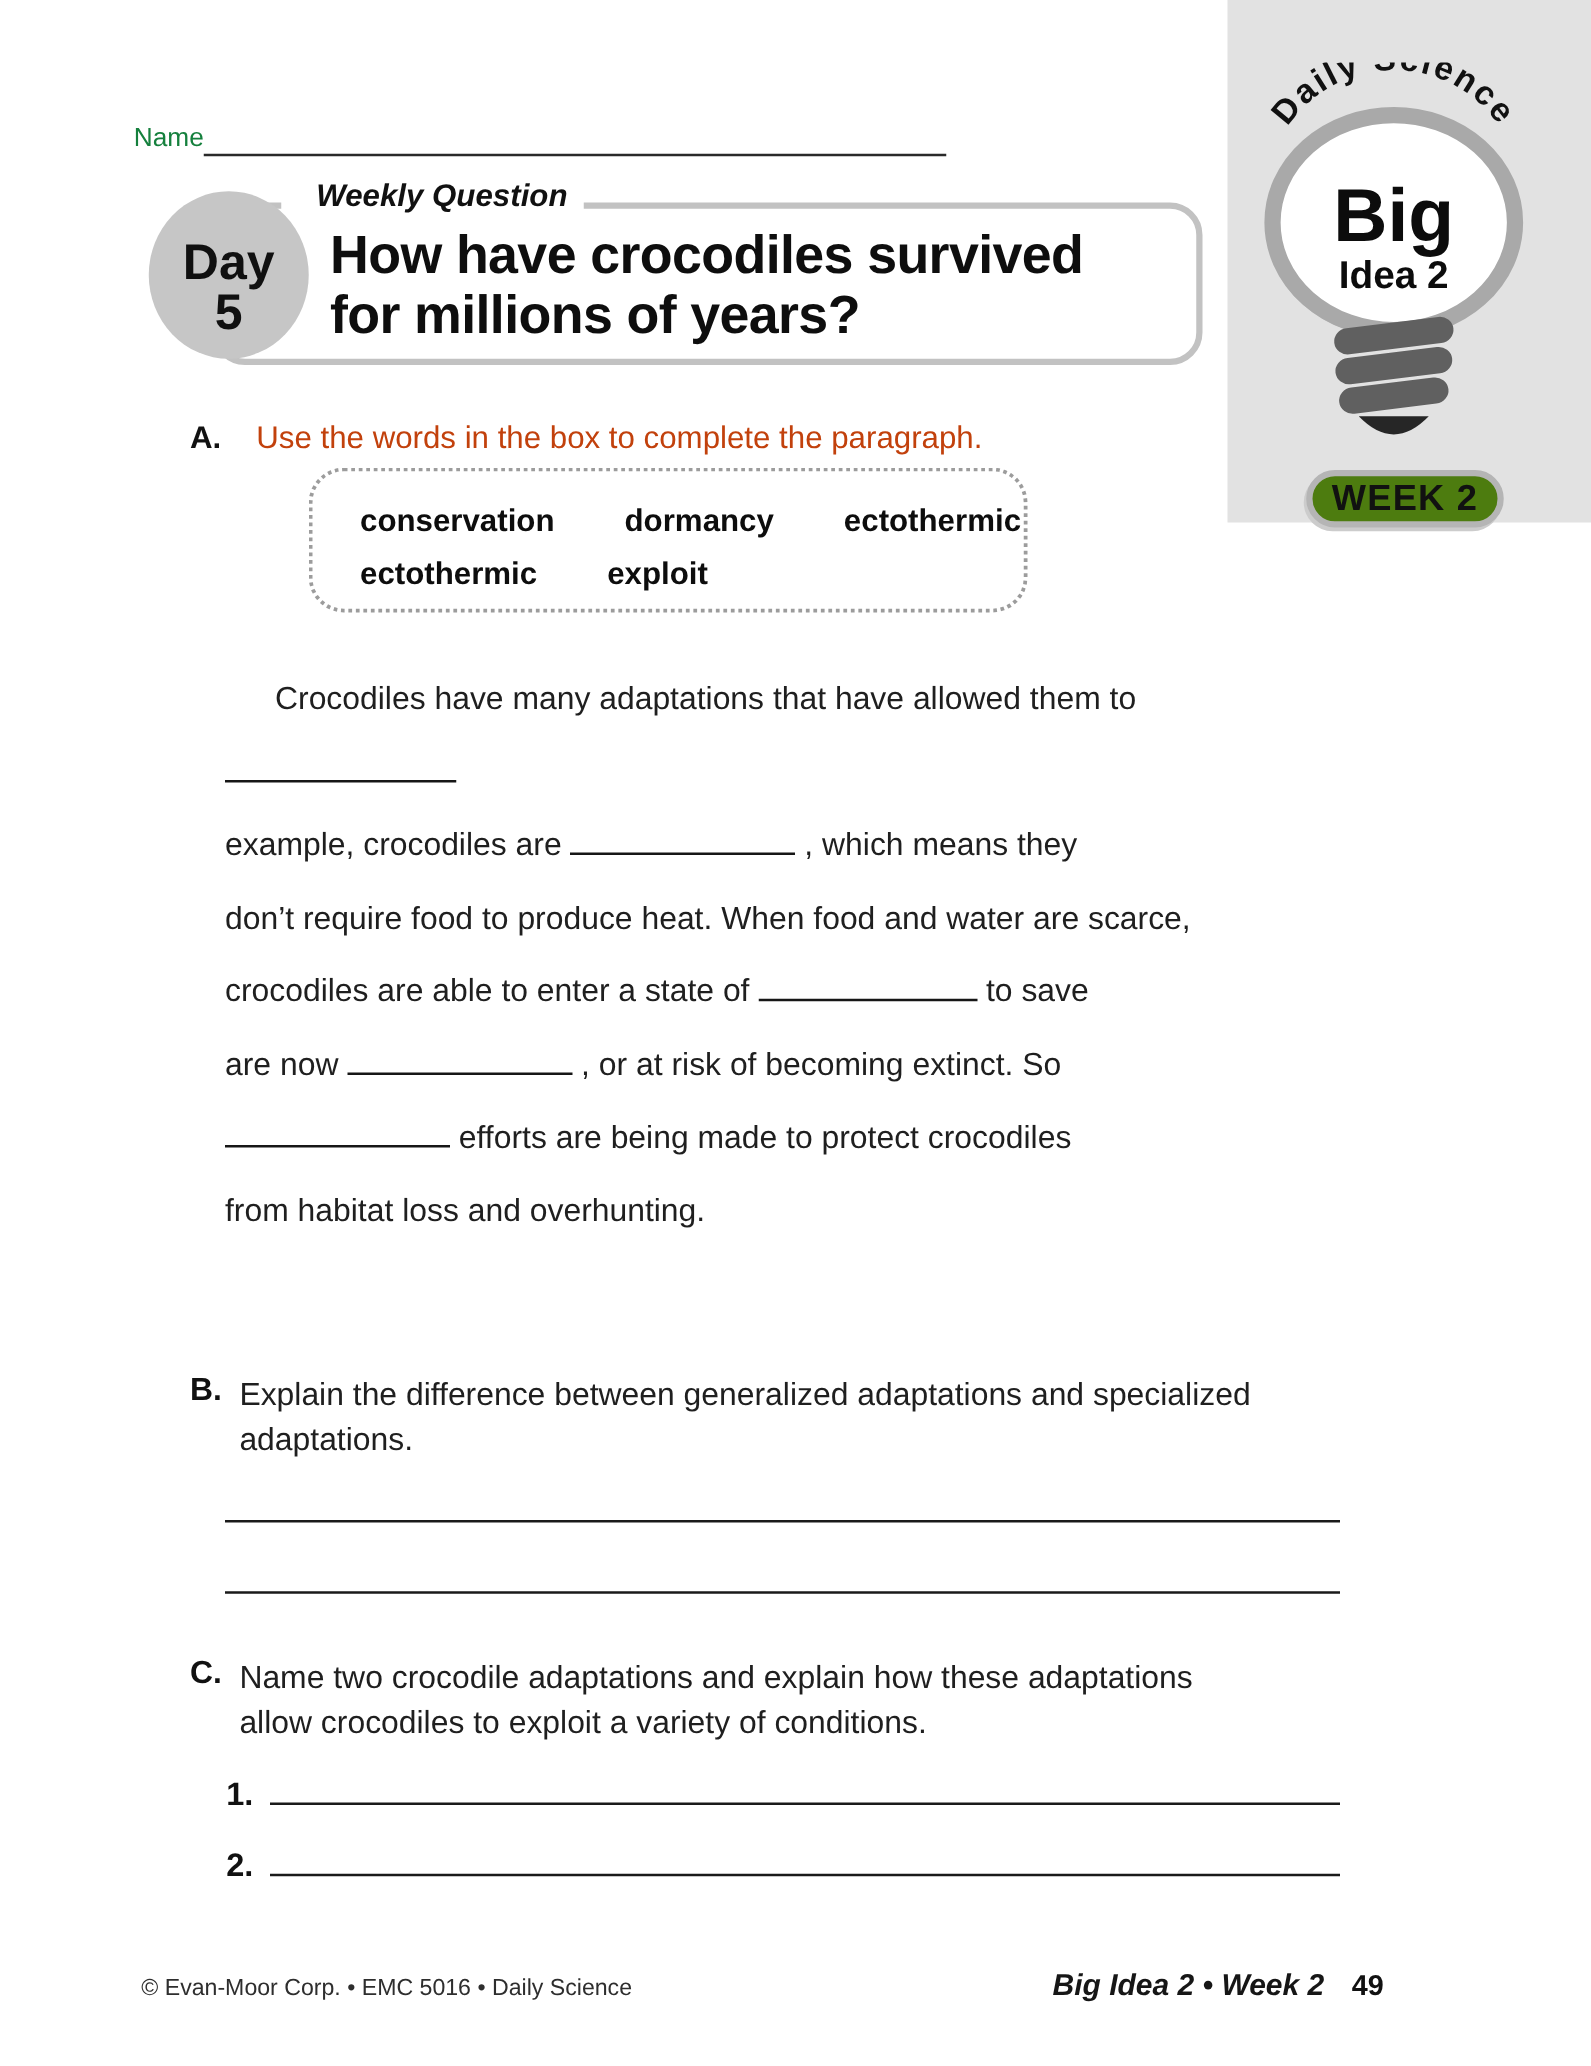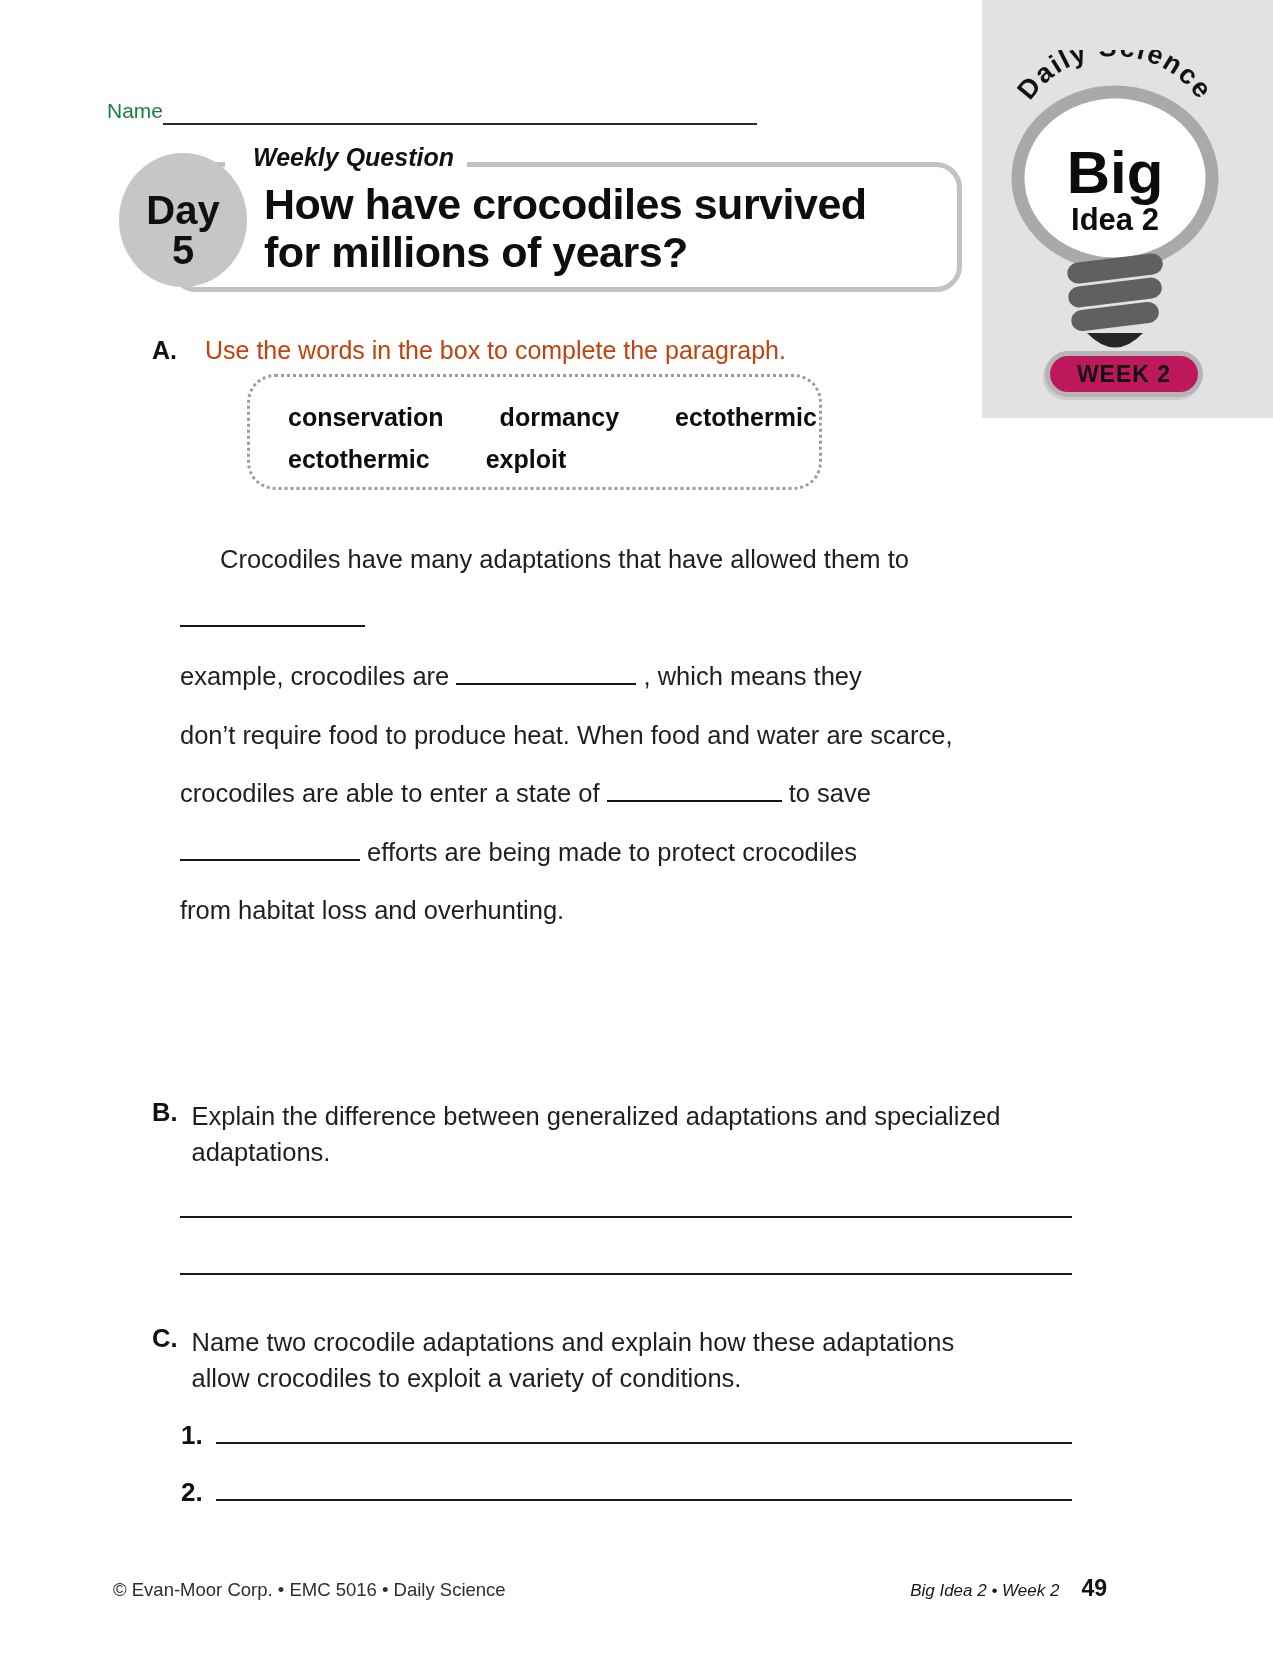--- a/index.html
+++ b/index.html
@@ -2,23 +2,23 @@
 <html><head>
 <meta charset="utf-8">
 <style>
   html,body{margin:0;padding:0;background:#888;}
   .page{position:relative;width:1273px;height:1653px;margin:0 auto;background:#ffffff;
         font-family:"Liberation Sans",sans-serif;color:#1f1f1f;overflow:hidden;}
 
   
   .brand-panel{position:absolute;left:982px;top:0;width:291px;height:418px;background:#e2e2e2;}
   .brand-svg{position:absolute;left:990px;top:50px;}
-  .week-badge{position:absolute;left:1045px;top:351px;width:148px;height:36px;background:#be185d;
+  .week-badge{position:absolute;left:1045px;top:376px;width:148px;height:36px;background:#4d7c0f;
               border:5px solid #b5b5b5;border-radius:26px;display:flex;align-items:center;justify-content:center;
-              font-weight:bold;font-size:23px;letter-spacing:1px;color:#111;box-shadow:-2px 3px 0 #cccccc;}
+              font-weight:bold;font-size:29px;letter-spacing:1px;color:#111;box-shadow:-2px 3px 0 #cccccc;}
 
   
   .name-label{position:absolute;left:107px;top:99px;font-size:21px;color:#15803d;}
   .name-line{position:absolute;left:163px;top:97px;width:594px;height:26px;border-bottom:2px solid #2a2a2a;}
 
   
   .title-box{position:absolute;left:170px;top:162px;width:792px;height:130px;
              border:5px solid #c2c2c2;border-radius:26px;box-sizing:border-box;background:#fff;}
   .kicker-mask{position:absolute;left:225px;top:155px;width:242px;height:22px;background:#ffffff;}
   .kicker{position:absolute;left:253px;top:143px;font-size:25px;font-weight:bold;font-style:italic;color:#111;}
@@ -53,21 +53,21 @@
   .b-line1{left:180px;top:1216px;width:892px;}
   .b-line2{left:180px;top:1273px;width:892px;}
   .c-items{position:absolute;left:181px;top:1420px;width:891px;}
   .c-item{display:flex;align-items:baseline;gap:13px;height:28px;margin-bottom:29px;}
   .c-item .num{font-weight:bold;font-size:26px;color:#111;}
   .c-item .c-line{flex:1;display:inline-block;height:18px;border-bottom:2px solid #1a1a1a;}
 
   
   .footer-left{position:absolute;left:113px;top:1579px;font-size:18.5px;color:#2e2e2e;}
   .footer-right{position:absolute;right:166px;top:1575px;display:flex;align-items:baseline;gap:22px;}
-  .footer-right .series{font-size:17px;font-weight:normal;font-style:italic;color:#161616;}
+  .footer-right .series{font-size:24px;font-weight:bold;font-style:italic;color:#161616;}
   .footer-right .pageno{font-size:23px;font-weight:bold;color:#111;}
 </style>
 </head>
 <body>
 
 <div class="page">
 
   <div class="brand-panel"></div>
   <svg class="brand-svg" width="250" height="300" viewBox="0 0 250 300">
     <defs>
@@ -118,20 +118,21 @@
         <span class="word">exploit</span>
       </div>
     </div>
 
   <div class="paragraph">
       <div class="para-line"><span class="ind" style="width: 40px;"></span><span>Crocodiles have many adaptations that have allowed them to</span></div>
       <div class="para-line"><span class="blank" style="width: 185px;"></span></div>
       <div class="para-line"><span>example, crocodiles are </span><span class="blank" style="width: 180px;"></span><span> , which means they</span></div>
       <div class="para-line"><span>don’t require food to produce heat. When food and water are scarce,</span></div>
       <div class="para-line"><span>crocodiles are able to enter a state of </span><span class="blank" style="width: 175px;"></span><span> to save</span></div>
+      <div class="para-line"><span>are now </span><span class="blank" style="width: 180px;"></span><span> , or at risk of becoming extinct. So</span></div>
       <div class="para-line"><span class="blank" style="width: 180px;"></span><span> efforts are being made to protect crocodiles</span></div>
       <div class="para-line"><span>from habitat loss and overhunting.</span></div>
     </div>
 
   <div class="sec-b">
     <div class="sec-body">
       <span class="sec-label">B.</span>
       <div class="prompt-lines">
           <div>Explain the difference between generalized adaptations and specialized</div>
           <div>adaptations.</div>

